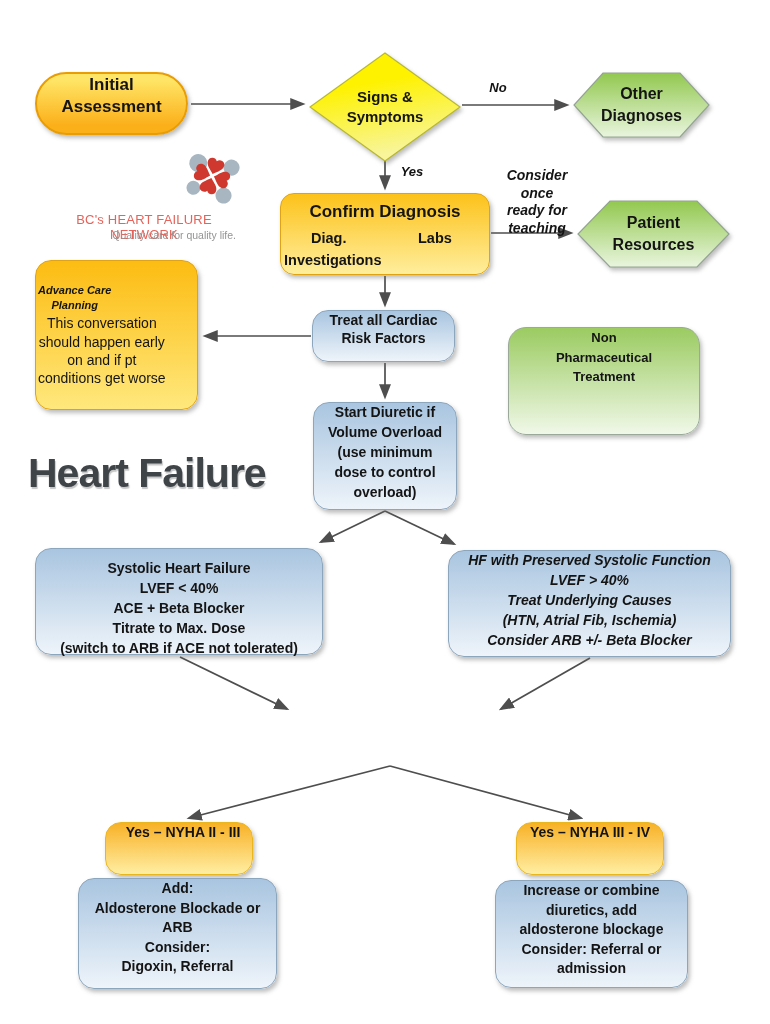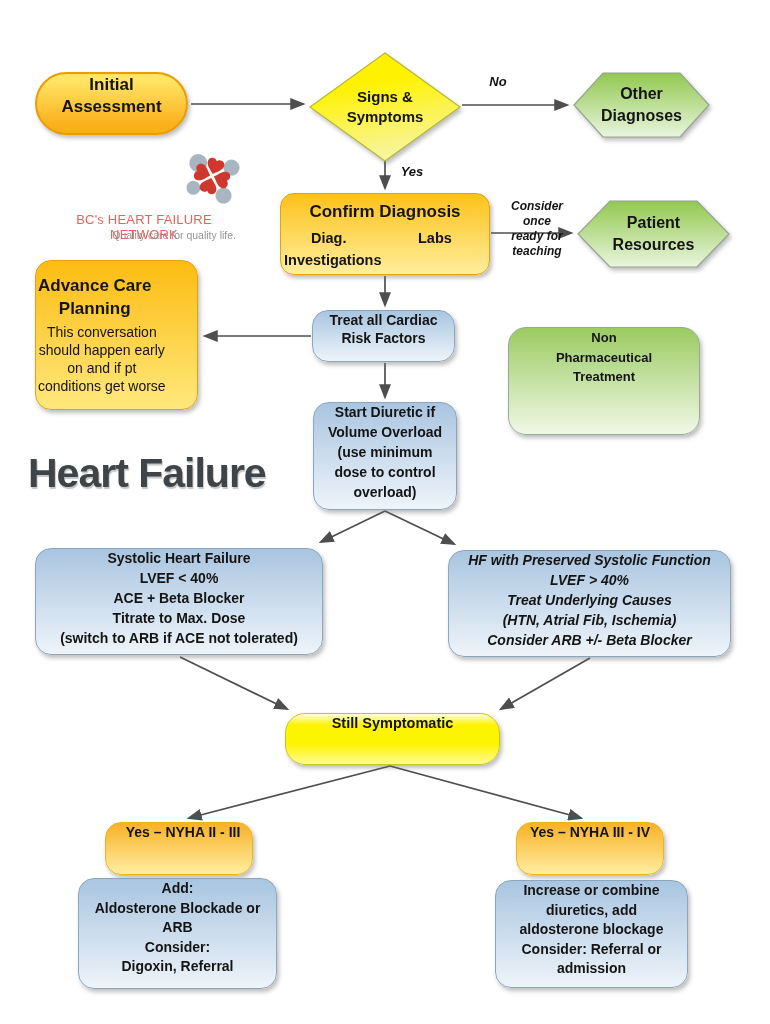--- a/index.html
+++ b/index.html
@@ -22,21 +22,21 @@
   .shape-wrap{position:absolute;z-index:2;}
   .shape-wrap svg{display:block;filter:drop-shadow(2px 3px 2px rgba(110,110,110,.45));}
   .shape-label{position:absolute;left:0;top:0;width:100%;height:100%;display:flex;align-items:center;
          justify-content:center;text-align:center;font-weight:bold;white-space:pre-line;line-height:1.35;}
   .edge-label{position:absolute;z-index:3;font-weight:bold;font-style:italic;font-size:13px;
          text-align:center;white-space:pre-line;line-height:1.25;}
   .hf-title{position:absolute;z-index:2;font-size:41px;font-weight:bold;color:#3f4448;
          letter-spacing:-1px;text-shadow:1px 2px 1px rgba(150,150,150,.55);}
   .confirm-title{position:absolute;top:8px;left:0;width:100%;text-align:center;font-size:17px;font-weight:bold;}
   .confirm-item{position:absolute;font-size:14.5px;font-weight:bold;}
-  .acp-title{font-size:17px;font-weight:bold;line-height:1.35;white-space:pre-line;}
+  .acp-title{font-style:italic;font-size:11px;font-weight:bold;line-height:1.35;white-space:pre-line;}
   .acp-body{font-size:14px;font-weight:normal;line-height:1.3;white-space:pre-line;margin-top:2px;}
   .brand{position:absolute;z-index:2;text-align:right;color:#e4635a;font-size:13px;letter-spacing:.2px;}
   .tagline{position:absolute;z-index:2;text-align:right;color:#949494;font-size:10.5px;}
 </style>
 </head>
 <body>
 
 <div class="canvas">
 
   <svg class="arrows" width="770" height="1024" viewBox="0 0 770 1024">
@@ -76,23 +76,23 @@
           <use href="#lh" transform="rotate(270 29 29)" fill="#cf382e"></use>
         </g>
       </g>
     </svg>
   </div>
   <div class="brand" style="left:52px;top:212px;width:184px;text-align:center;">BC's HEART FAILURE NETWORK</div>
   <div class="tagline" style="left:52px;top:229px;width:184px;">Quality care for quality life.</div>
 
   <div class="hf-title" style="left:28px;top:450px;">Heart Failure</div>
 
-  <div class="edge-label" style="left:478px;top:74px;width:40px;">No</div>
+  <div class="edge-label" style="left:478px;top:80px;width:40px;">No</div>
   <div class="edge-label" style="left:392px;top:164px;width:40px;">Yes</div>
-  <div class="edge-label" style="left:498px;top:167px;width:78px;font-size:12px;margin-top:32px;">Consider
+  <div class="edge-label" style="left:498px;top:167px;width:78px;font-size:14px;">Consider
 once
 ready for
 teaching</div>
 
   <div class="node pill shadow" style="left:35px;top:72px;width:153px;height:63px;">
     <span class="txt">Initial
 Assessment</span>
   </div>
 
   <div class="shape-wrap" style="left:309px;top:52px;width:152px;height:110px;">
@@ -166,38 +166,35 @@
 
   <div class="node blue shadow" style="left:313px;top:402px;width:144px;height:108px;">
     <span class="txt" style="line-height:1.42;">Start Diuretic if
 Volume Overload
 (use minimum
 dose to control
 overload)</span>
   </div>
 
   <div class="node blue shadow" style="left:35px;top:548px;width:288px;height:107px;">
-    <span class="txt" style="line-height:1.42;">Systolic Heart Failure
+    <span class="txt" style="line-height:1.42;margin-top:10px;">Systolic Heart Failure
 LVEF &lt; 40%
 ACE + Beta Blocker
 Titrate to Max. Dose
 (switch to ARB if ACE not tolerated)</span>
   </div>
 
   <div class="node blue shadow" style="left:448px;top:550px;width:283px;height:107px;font-style:italic;">
     <span class="txt" style="line-height:1.42;">HF with Preserved Systolic Function
 LVEF &gt; 40%
 Treat Underlying Causes
 (HTN, Atrial Fib, Ischemia)
 Consider ARB +/- Beta Blocker</span>
   </div>
 
-  <div class="node still shadow" style="left:285px;top:713px;width:215px;height:52px;">
-    <span class="txt">Still Symptomatic</span>
-  </div>
 
   <div class="node nyha shadow" style="left:105px;top:822px;width:148px;height:53px;padding-left:8px;">
     <span class="txt">Yes – NYHA II - III</span>
   </div>
 
   <div class="node nyha shadow" style="left:516px;top:822px;width:148px;height:53px;">
     <span class="txt">Yes – NYHA III - IV</span>
   </div>
 
   <div class="node blue shadow" style="left:495px;top:880px;width:193px;height:108px;">

